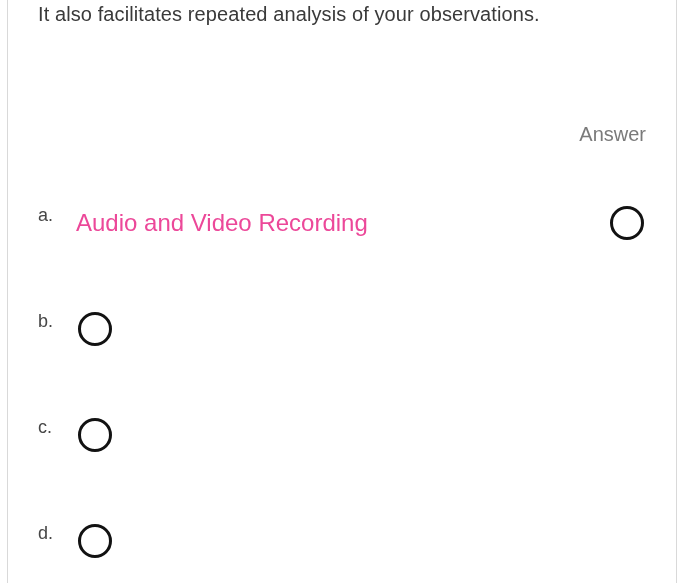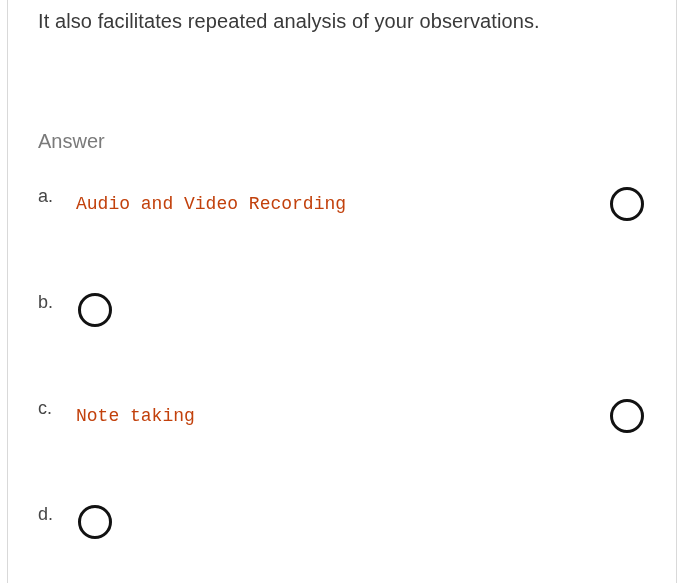--- a/index.html
+++ b/index.html
@@ -19,47 +19,46 @@
       width: 670px;
       margin-left: 7px;
       min-height: 583px;
       padding: 0 30px;
       border-radius: 0 0 3px 3px;
     }
     .question-text {
       font-size: 20px;
       color: #3a3a3a;
       line-height: 1.4;
-      padding-top: 7px;
       letter-spacing: 0.1px;
     }
     .answer-label {
       font-size: 20px;
       color: #7a7a7a;
       margin-top: 95px;
-      margin-bottom: 32px;
+      margin-bottom: 58px;
+      text-align: right;
     }
     .option-row {
       display: flex;
       align-items: center;
       margin-bottom: 68px;
     }
     .option-letter {
       width: 38px;
       font-size: 18px;
       color: #464646;
       flex-shrink: 0;
       align-self: flex-start;
       padding-top: 1px;
     }
     .option-text {
-      font-size: 18px;
-      color: #c2410c;
+      font-size: 24px;
+      color: #ec4899;
       flex: 1;
-      font-family: Liberation Mono, monospace;
     }
     .radio-outer {
       width: 38px;
       height: 38px;
       flex-shrink: 0;
       display: flex;
       align-items: center;
       justify-content: center;
       cursor: pointer;
     }
@@ -87,21 +86,20 @@
 
   <div class="option-row">
     <div class="option-letter">b.</div>
     <div class="radio-outer">
       <div class="radio-circle"></div>
     </div>
   </div>
 
   <div class="option-row">
     <div class="option-letter">c.</div>
-    <div class="option-text">Note taking</div>
     <div class="radio-outer">
       <div class="radio-circle"></div>
     </div>
   </div>
 
   <div class="option-row">
     <div class="option-letter">d.</div>
     <div class="radio-outer">
       <div class="radio-circle"></div>
     </div>

